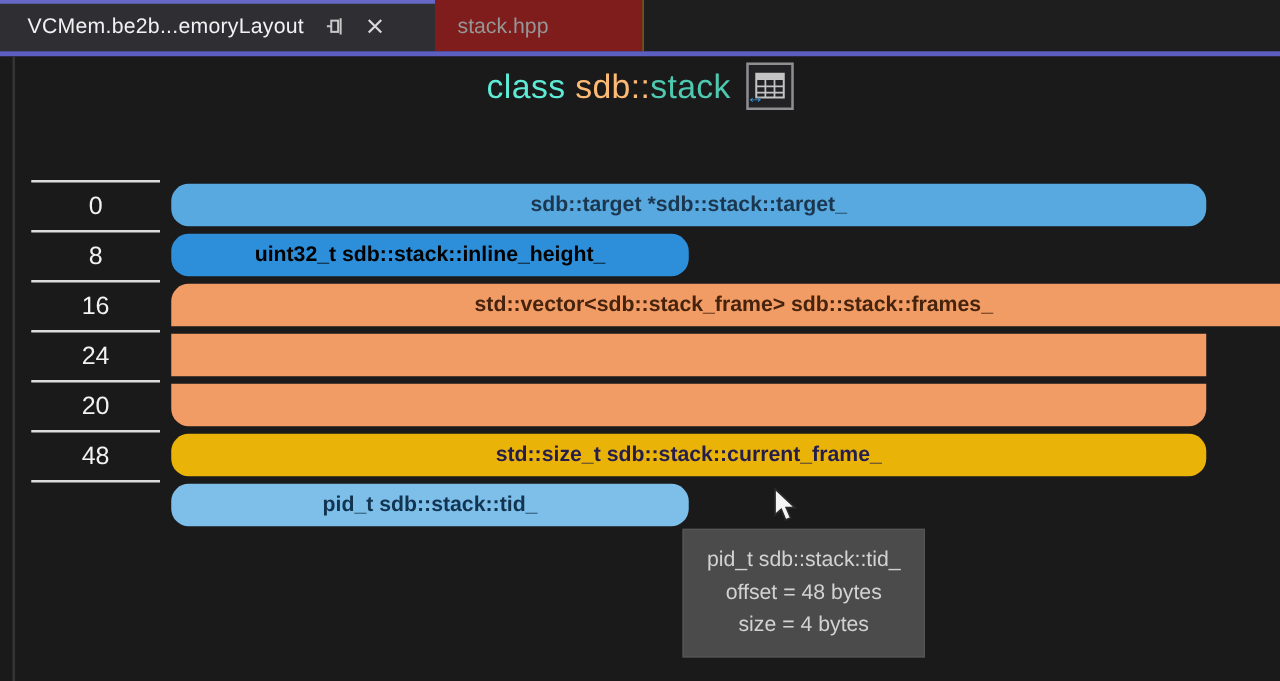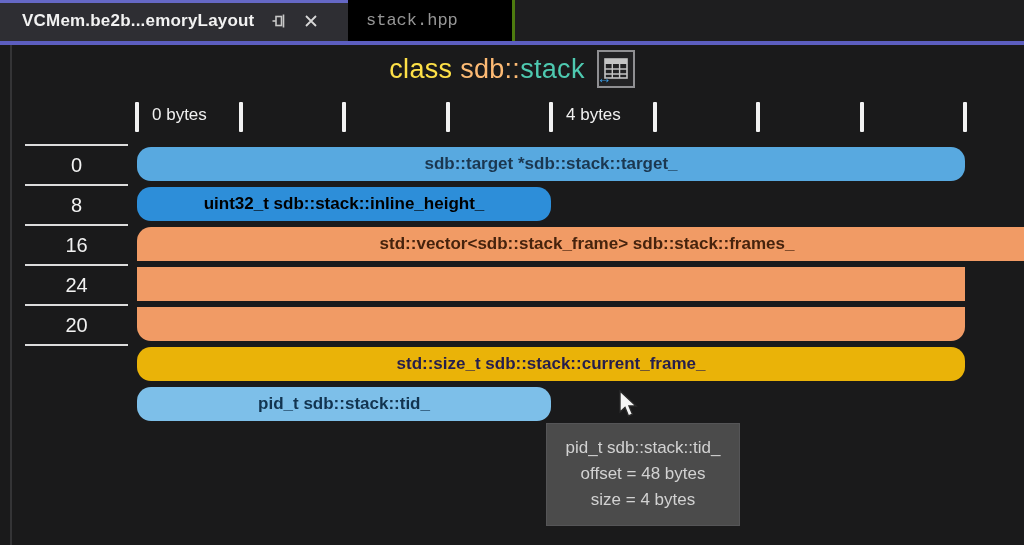--- a/index.html
+++ b/index.html
@@ -13,37 +13,37 @@
 
   
   .tabbar { position:absolute; left:0; top:0; width:1024px; height:41px; background:#1e1e1f; display:flex; }
   .tab { height:41px; display:flex; align-items:center; position:relative; cursor:default; }
   .tab.active {
     width:348px; background:#2e2e33; padding-left:22px;
   }
   .tab.active::before {
     content:""; position:absolute; left:0; top:0; right:0; height:3px; background:#6568c6;
   }
-  .tab.active .tab-label { color:#f2f2f2; font-weight:bold; font-size:17px; letter-spacing:0.2px; }
-  .tab.inactive { width:167px; background:#000000; padding-left:18px; border-right:3px solid #4d7c0f;font-family:Liberation Mono, monospace; }
+  .tab.active .tab-label { color:#f2f2f2; font-weight:normal; font-size:17px; letter-spacing:0.2px; }
+  .tab.inactive { width:167px; background:#7f1d1d; padding-left:18px; border-right:1px solid #4d7c0f; }
   .tab.inactive .tab-label { color:#969696; font-size:17px; }
   .tab-icons { display:flex; align-items:center; gap:14px; margin-left:16px; }
   .icon-btn { width:18px; height:18px; display:flex; align-items:center; justify-content:center; color:#cccccc; }
   .accent-line { position:absolute; left:0; top:41px; width:1024px; height:4px; background:#5c5ec0; }
 
   
   .edge-line { position:absolute; left:10px; top:45px; width:2px; height:500px; background:#343436; }
 
   
   .title-row {
     position:absolute; left:0; top:48px; width:1024px; height:42px;
     display:flex; align-items:center; justify-content:center; gap:12px;
   }
   .title-text { font-size:27px; font-weight:500; letter-spacing:0.3px; }
-  .kw { color:#fde047; }
+  .kw { color:#5eead4; }
   .ns { color:#fdba74; }
   .ty { color:#4ec9b0; }
   .layout-icon-box {
     position:relative; width:38px; height:38px; border:2px solid #8f8f92; background:#222224;
     display:flex; align-items:center; justify-content:center;
   }
   .layout-icon-box svg { display:block; }
   .resize-glyph {
     position:absolute; left:-2px; bottom:1px; color:#3b9ae1; font-size:15px; font-weight:bold; line-height:1;
     text-shadow:0 0 2px #111;
@@ -116,40 +116,28 @@
     <span class="layout-icon-box">
       <svg width="26" height="24" viewBox="0 0 26 24">
         <rect x="2" y="2" width="22" height="19" fill="none" stroke="#c4c4c4" stroke-width="1.6"></rect>
         <rect x="2" y="2" width="22" height="5" fill="#c4c4c4"></rect>
         <path d="M2 12 H24 M2 17 H24 M9.3 7 V21 M16.6 7 V21" stroke="#c4c4c4" stroke-width="1.4" fill="none"></path>
       </svg>
       <span class="resize-glyph">↔</span>
     </span>
   </div>
 
-  <div class="ruler">
-      <div class="tick" style="left: 0px;"></div>
-      <div class="tick" style="left: 103.5px;"></div>
-      <div class="tick" style="left: 207px;"></div>
-      <div class="tick" style="left: 310.5px;"></div>
-      <div class="tick" style="left: 414px;"></div>
-      <div class="tick" style="left: 517.5px;"></div>
-      <div class="tick" style="left: 621px;"></div>
-      <div class="tick" style="left: 724.5px;"></div>
-      <div class="tick" style="left: 828px;"></div>
-      <div class="ruler-label" style="left: 15px;">0 bytes</div>
-      <div class="ruler-label" style="left: 429px;">4 bytes</div>
-    </div>
 
   <div class="offset-column">
       <div class="offset-cell">0</div>
       <div class="offset-cell">8</div>
       <div class="offset-cell">16</div>
       <div class="offset-cell">24</div>
       <div class="offset-cell">20</div>
+      <div class="offset-cell">48</div>
     </div>
 
   <div class="bars">
       <div class="bar" style="top: 3px; width: 828px; background: rgb(88, 169, 224); color: rgb(27, 55, 80); border-radius: 14px;">
         <span>sdb::target *sdb::stack::target_</span>
       </div>
       <div class="bar" style="top: 43px; width: 414px; background: rgb(45, 142, 217); color: #000000; border-radius: 14px;">
         <span>uint32_t sdb::stack::inline_height_</span>
       </div>
       <div class="bar" style="top: 83px; width: 900px; background: rgb(241, 155, 101); color: rgb(70, 35, 13); border-radius: 14px 14px 0px 0px;">

